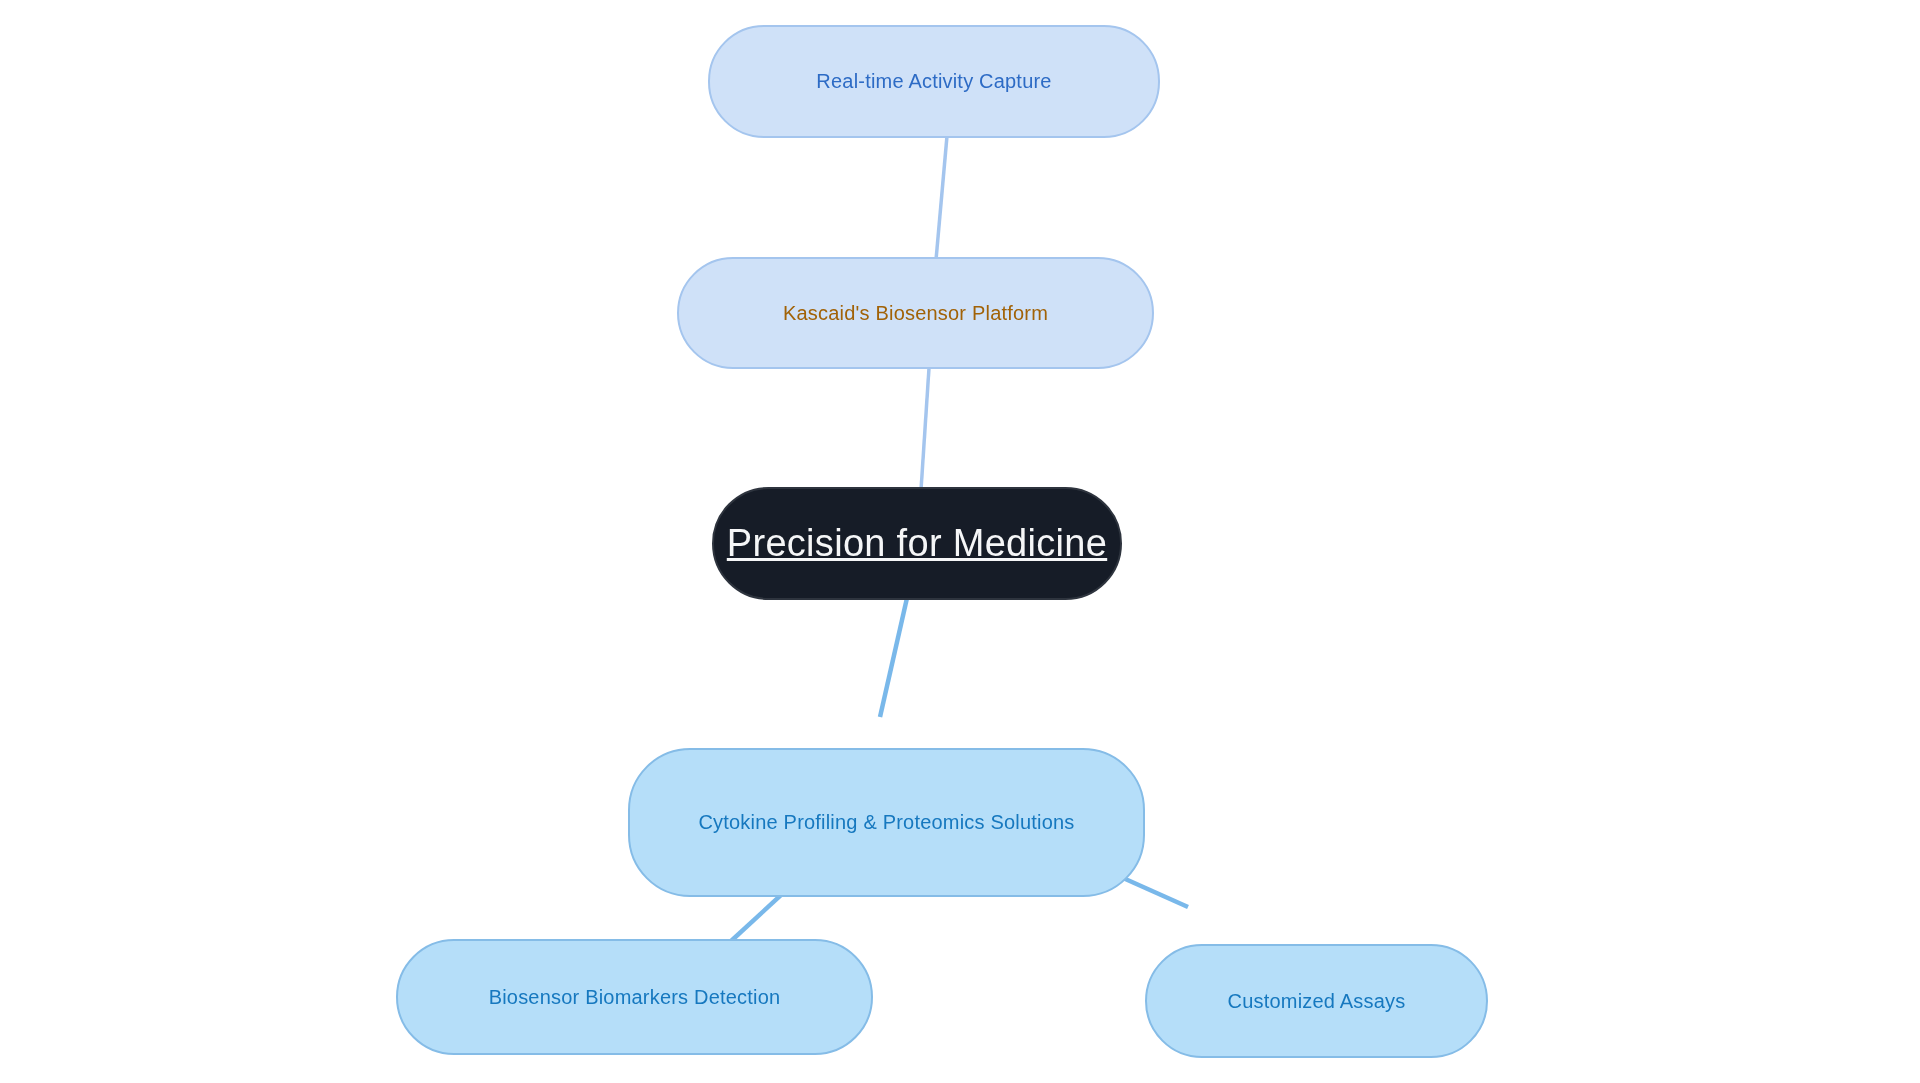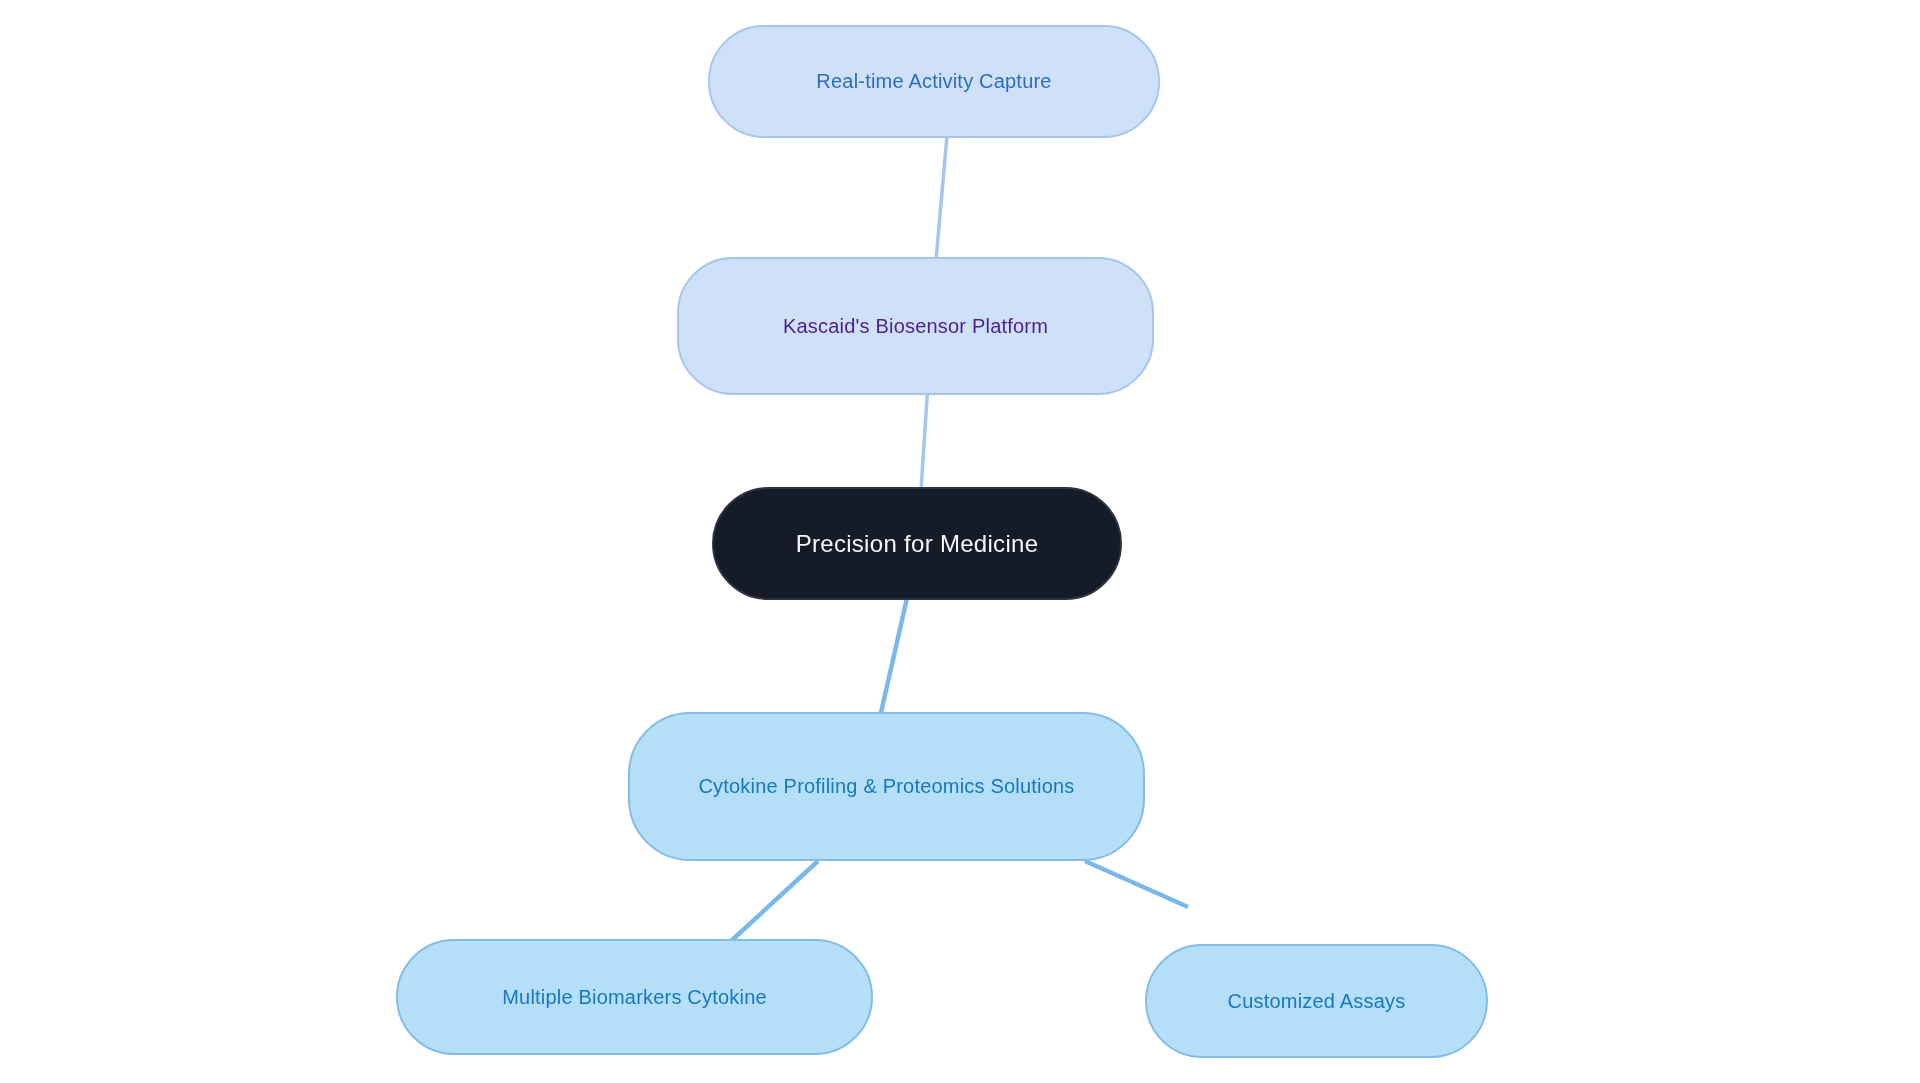--- a/index.html
+++ b/index.html
@@ -38,55 +38,56 @@
     font-size: 20px;
     line-height: 1.32;
     letter-spacing: 0.2px;
   }
   .node.nowrap .node-label { white-space: nowrap; }
   .node.wrap .node-label { max-width: 456px; }
   .node.root {
     border-radius: 57px;
   }
   .node.root .node-label {
-    font-size: 24px;
+    font-size: 38px;
     letter-spacing: 0.3px;
+    text-decoration: underline;
   }
   .node.primary { border-radius: 62px; }
 </style>
 </head>
 <body>
 
 <div class="canvas">
 
   <svg class="edge-layer" width="1920" height="1083" viewBox="0 0 1920 1083">
     <line x1="947" y1="136" x2="936" y2="260" stroke="#a4c5ee" stroke-width="3.5"></line>
     <line x1="929" y1="368" x2="921" y2="490" stroke="#a4c5ee" stroke-width="3.5"></line>
     <line x1="907" y1="598" x2="880" y2="717" stroke="#79b8ea" stroke-width="4.5"></line>
     <line x1="818" y1="861" x2="730" y2="942" stroke="#79b8ea" stroke-width="4.5"></line>
     <line x1="1085" y1="861" x2="1188" y2="907" stroke="#79b8ea" stroke-width="4.5"></line>
   </svg>
 
   <div class="node secondary nowrap" style="left: 708px; top: 25px; width: 452px; height: 113px; background: rgb(207, 225, 248); border-color: rgb(164, 197, 238); color: rgb(45, 107, 197);">
     <span class="node-label">Real-time Activity Capture</span>
   </div>
 
-  <div class="node secondary nowrap" style="left: 677px; top: 257px; width: 477px; height: 138px; background: rgb(207, 225, 248); border-color: rgb(164, 197, 238); color: #4c1d95;">
+  <div class="node secondary nowrap" style="left: 677px; top: 257px; width: 477px; height: 112px; background: rgb(207, 225, 248); border-color: rgb(164, 197, 238); color: #a16207;">
     <span class="node-label">Kascaid's Biosensor Platform</span>
   </div>
 
   <div class="node root nowrap" style="left: 712px; top: 487px; width: 410px; height: 113px; background: rgb(22, 28, 39); border-color: rgb(46, 52, 62); color: rgb(245, 246, 247);">
     <span class="node-label">Precision for Medicine</span>
   </div>
 
-  <div class="node primary wrap" style="left: 628px; top: 712px; width: 517px; height: 149px; background: rgb(181, 222, 249); border-color: rgb(133, 188, 231); color: rgb(22, 120, 191);">
+  <div class="node primary wrap" style="left: 628px; top: 748px; width: 517px; height: 149px; background: rgb(181, 222, 249); border-color: rgb(133, 188, 231); color: rgb(22, 120, 191);">
     <span class="node-label">Cytokine Profiling &amp; Proteomics Solutions</span>
   </div>
 
   <div class="node primary nowrap" style="left: 396px; top: 939px; width: 477px; height: 116px; background: rgb(181, 222, 249); border-color: rgb(133, 188, 231); color: rgb(22, 120, 191);">
-    <span class="node-label">Multiple Biomarkers Cytokine</span>
+    <span class="node-label">Biosensor Biomarkers Detection</span>
   </div>
 
   <div class="node primary nowrap" style="left: 1145px; top: 944px; width: 343px; height: 114px; background: rgb(181, 222, 249); border-color: rgb(133, 188, 231); color: rgb(22, 120, 191);">
     <span class="node-label">Customized Assays</span>
   </div>
 
 </div>
 
 </body></html>

